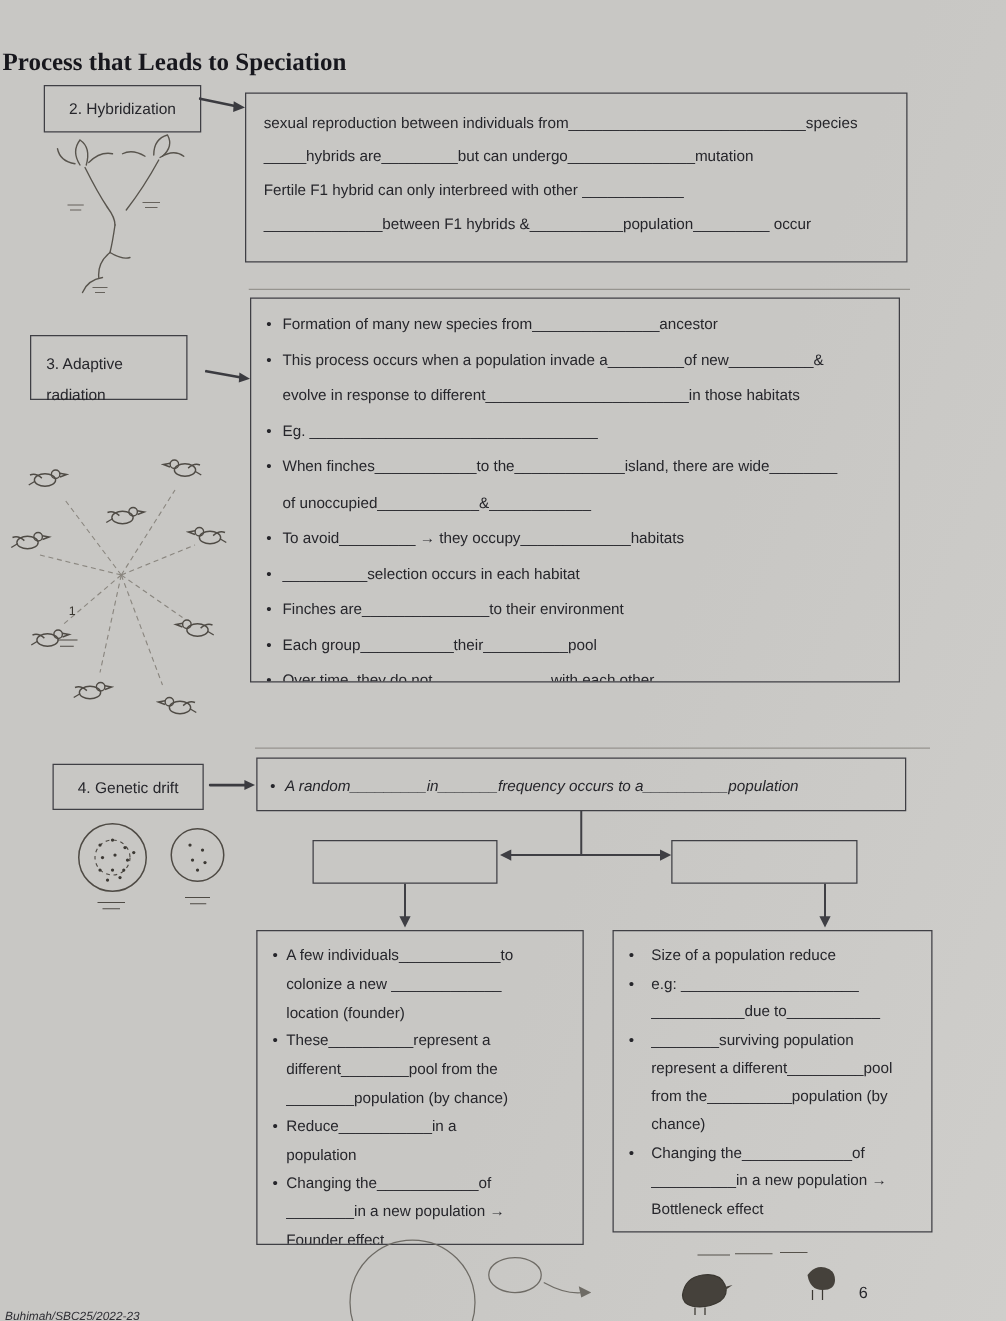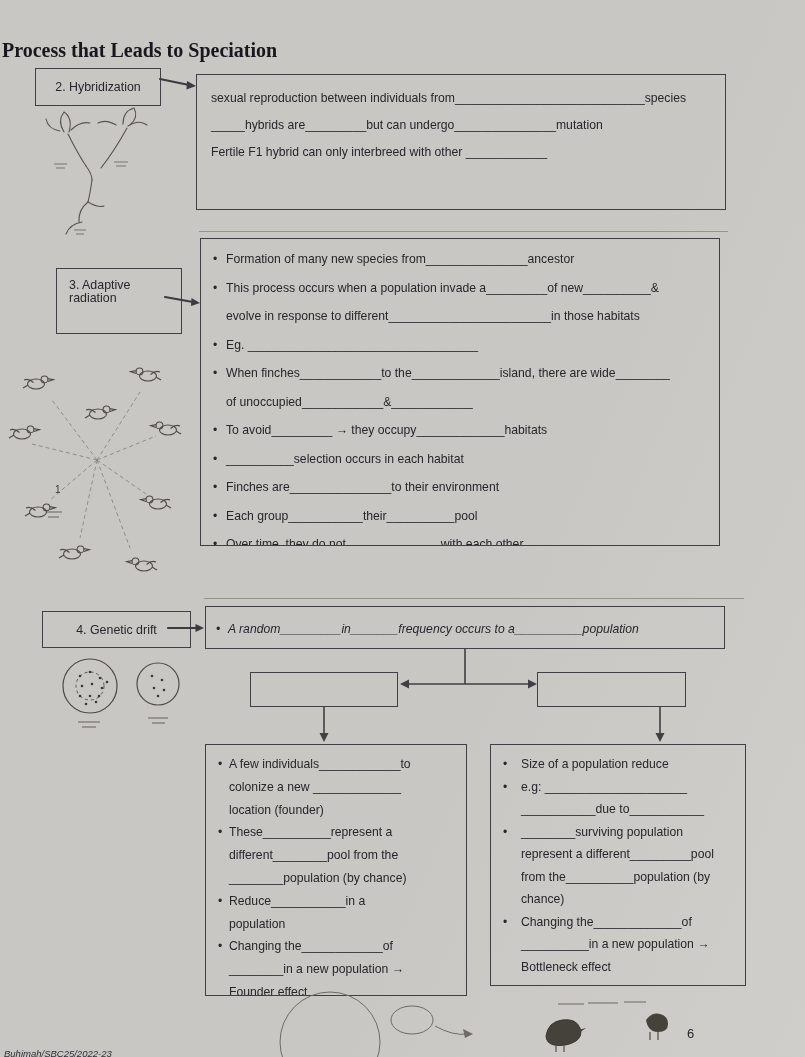--- a/index.html
+++ b/index.html
@@ -68,20 +68,21 @@
 
   <svg class="abs" style="left:159px; top:72px;" width="40" height="22" viewBox="0 0 40 22">
     <line x1="1" y1="7" x2="30" y2="13" stroke="#3b3b40" stroke-width="2.2" stroke-linecap="round"></line>
     <polygon points="37,14 28,9 27.5,17.5" fill="#3b3b40"></polygon>
   </svg>
 
   <div class="content-box box1" style="left:196px; top:74px; width:530px; height:136px;">
     <p class="line">sexual reproduction between individuals from____________________________species</p>
     <p class="line">_____hybrids are_________but can undergo_______________mutation</p>
     <p class="line">Fertile F1 hybrid can only interbreed with other ____________</p>
+    <p class="line">______________between F1 hybrids &amp;___________population_________ occur</p>
   </div>
 
   <svg class="abs" style="left:30px; top:104px;" width="140" height="135" viewBox="0 0 140 135">
     <g stroke="#58544d" stroke-width="1.1" fill="none" stroke-linecap="round">
       <path d="M34 28 q-7 -11 0 -20 q9 6 5 20"></path>
       <path d="M30 27 q-12 -2 -14 -12"></path>
       <path d="M41 26 q9 -9 19 -7"></path>
       <path d="M93 20 q0 -13 11 -16 q5 9 -4 17"></path>
       <path d="M98 22 q11 -7 19 -1"></path>
       <path d="M86 21 q-10 -6 -18 -2"></path>
@@ -95,21 +96,21 @@
     </g>
     <g stroke="#58544d" stroke-width="0.7" fill="none">
       <path d="M24 60 h13 M26 64 h9"></path>
       <path d="M84 58 h14 M86 62 h10"></path>
       <path d="M44 126 h12 M46 130 h8"></path>
     </g>
   </svg>
 
   <div class="sep" style="left:199px; top:231px; width:529px;"></div>
 
-  <div class="label-box" style="left:56px; top:268px; width:126px; height:66px; padding:10px 0 0 12px; line-height:13px;">
+  <div class="label-box" style="left:24px; top:268px; width:126px; height:52px; padding:10px 0 0 12px; line-height:25px;">
     <span>3. Adaptive radiation</span>
   </div>
 
   <svg class="abs" style="left:164px; top:288px;" width="38" height="24" viewBox="0 0 38 24">
     <line x1="1" y1="9" x2="29" y2="14" stroke="#3b3b40" stroke-width="2.2" stroke-linecap="round"></line>
     <polygon points="36,15 27.5,10 27,18" fill="#3b3b40"></polygon>
   </svg>
 
   <div class="content-box box2" style="left:200px; top:238px; width:520px; height:308px;">
     <p class="line bullet">Formation of many new species from_______________ancestor</p>
@@ -156,21 +157,21 @@
     <use href="#bird" transform="translate(72,202)"></use>
     <use href="#bird" transform="translate(144,214) scale(-1,1)"></use>
     <g stroke="#4f4b45" stroke-width="0.8" fill="none">
       <path d="M46 160 h16 M48 165 h11"></path>
     </g>
   </svg>
   <div class="finch-note">1</div>
 
   <div class="sep" style="left:204px; top:598px; width:540px;"></div>
 
-  <div class="label-box center" style="left:42px; top:611px; width:149px; height:37px;">
+  <div class="label-box center" style="left:42px; top:611px; width:121px; height:37px;">
     <span>4. Genetic drift</span>
   </div>
 
   <svg class="abs" style="left:167px; top:620px;" width="40" height="16" viewBox="0 0 40 16">
     <line x1="1" y1="8" x2="30" y2="8" stroke="#3b3b40" stroke-width="2.2" stroke-linecap="round"></line>
     <polygon points="37,8 28.5,4 28.5,12" fill="#3b3b40"></polygon>
   </svg>
 
   <div class="content-box box3" style="left:205px; top:606px; width:520px; height:43px;">
     <p class="line bullet">A random_________in_______frequency occurs to a__________population</p>

